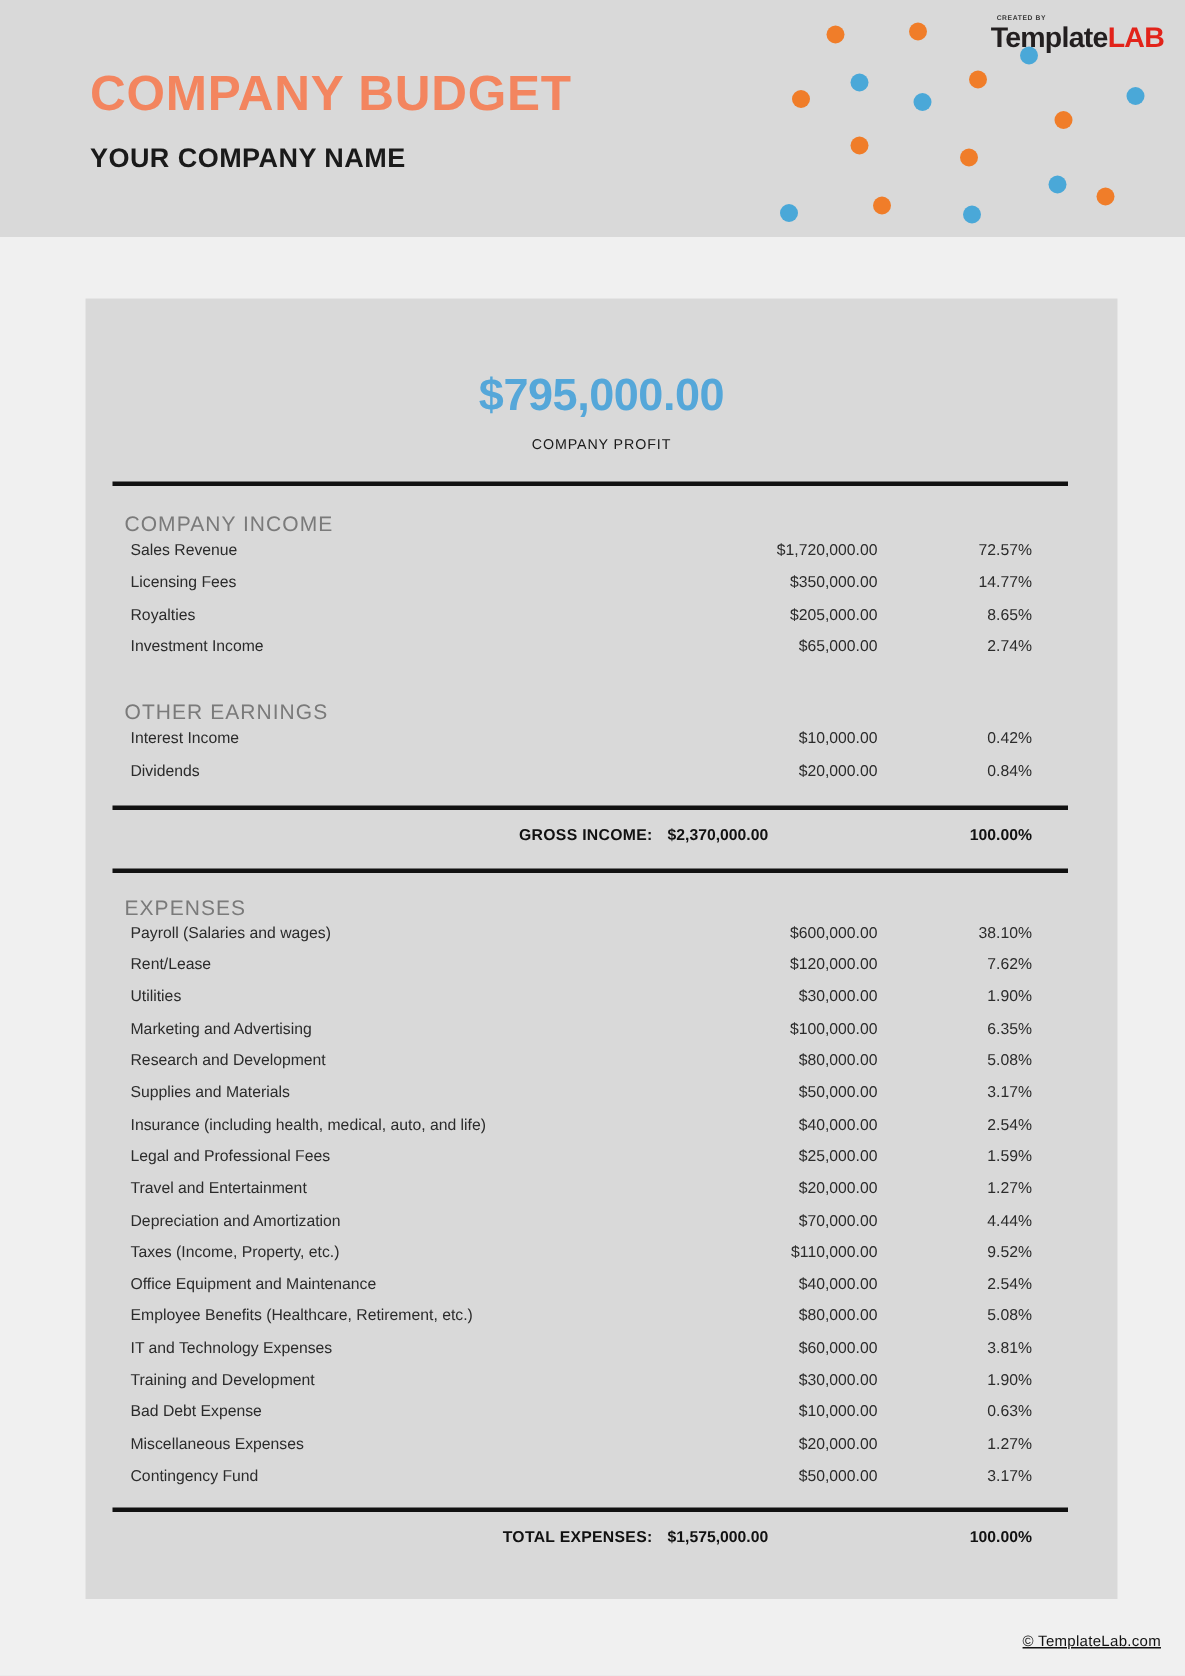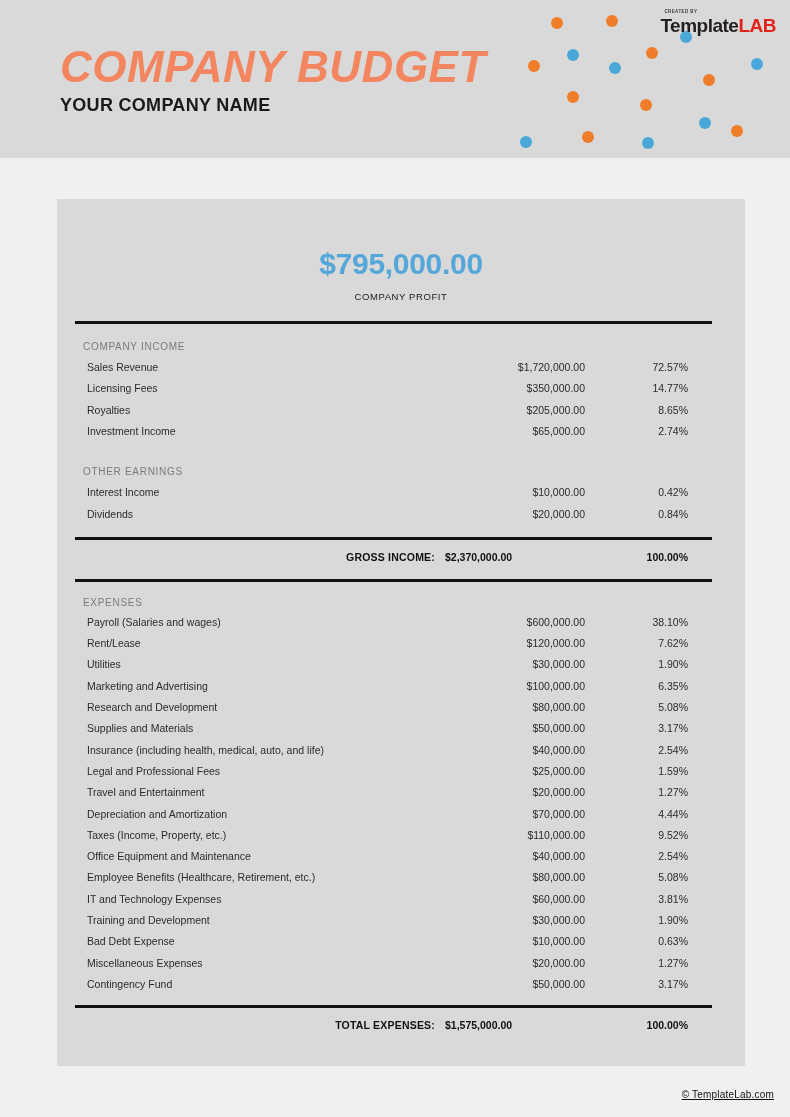--- a/index.html
+++ b/index.html
@@ -11,22 +11,22 @@
   }
   .page { position:relative; width:790px; height:1117px; background:#f0f0f0; }
 
   
   .header-band {
     position:absolute; left:0; top:0; width:790px; height:158px;
     background:#d9d9d9;
   }
   .doc-title {
     position:absolute; left:60px; top:45px;
-    font-size:44px; font-weight:bold; letter-spacing:0.5px;
-    color:#f3855f; line-height:1;font-style:italic;
+    font-size:33px; font-weight:bold; letter-spacing:0.5px;
+    color:#f3855f; line-height:1;
   }
   .company-name {
     position:absolute; left:60px; top:96px;
     font-size:18px; font-weight:bold; letter-spacing:0.3px;
     color:#1a1a1a; line-height:1;
   }
 
   
   .dots { position:absolute; left:0; top:0; width:790px; height:158px; }
   .dot { position:absolute; border-radius:50%; }
@@ -72,21 +72,21 @@
     color:#1a1a1a;
   }
 
   
   .rule {
     position:absolute; left:18px; width:637px; height:3px;
     background:#111;
   }
   .sec-head {
     position:absolute; left:26px;
-    font-size:10px; letter-spacing:0.7px; color:#7a7a7a;
+    font-size:14px; letter-spacing:0.7px; color:#7a7a7a;
     font-weight:normal;
   }
   .row { position:absolute; left:0; width:688px; height:21px; }
   .row-label {
     position:absolute; left:30px; top:0;
     font-size:10.5px; color:#2b2b2b; white-space:nowrap;
   }
   .row-amount {
     position:absolute; left:388px; width:140px; top:0;
     text-align:right; font-size:10.5px; color:#2b2b2b;

